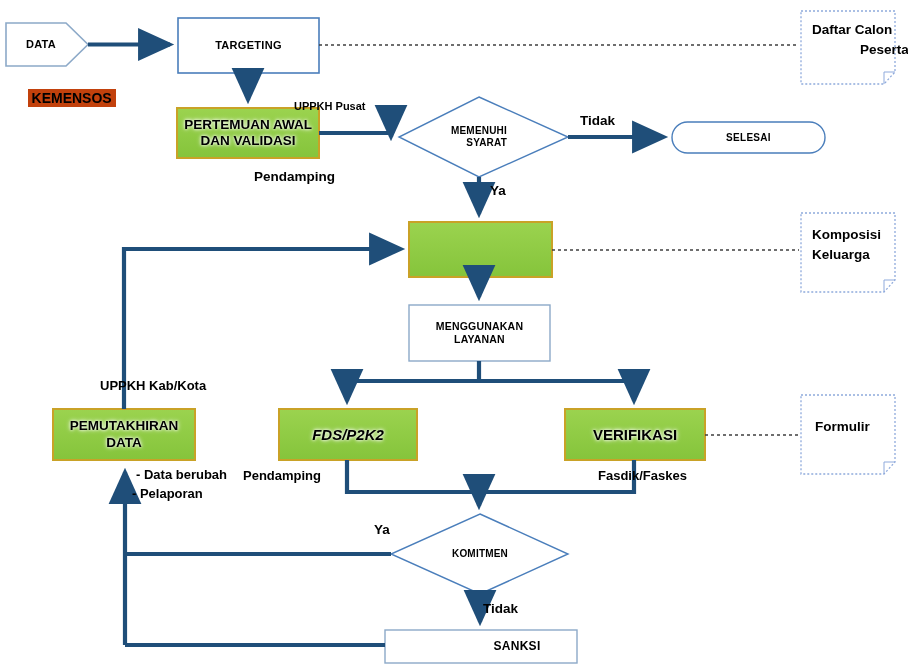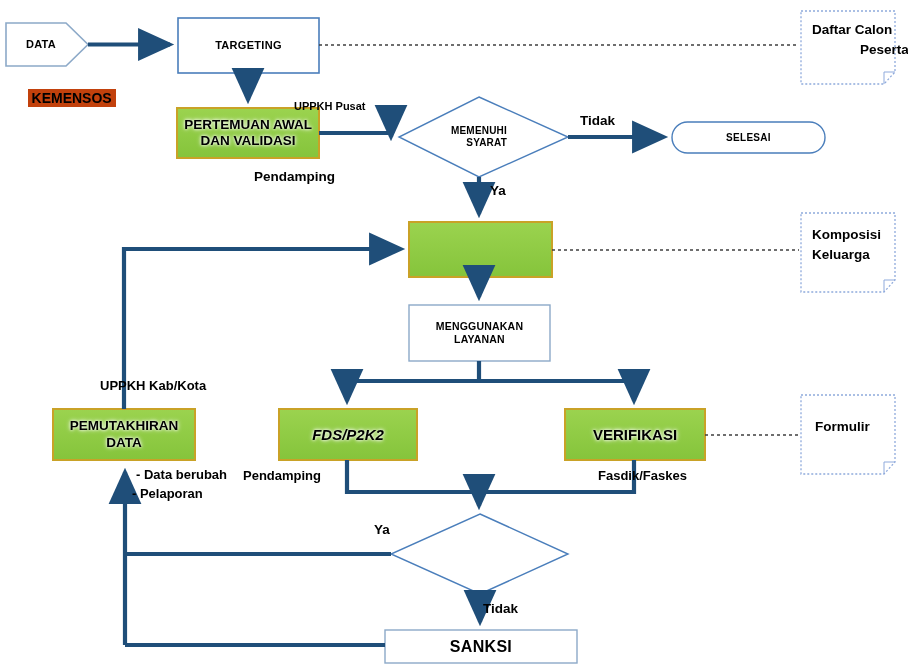--- a/index.html
+++ b/index.html
@@ -132,22 +132,23 @@
   <div class="node-text plain-text" style="left:409px;top:305px;width:141px;height:56px;font-size:10.5px;white-space:pre-line;letter-spacing:.2px;">MENGGUNAKAN
 LAYANAN</div>
 
   <div class="node-text green-text" style="left:53px;top:409px;width:142px;height:51px;font-size:13.5px;white-space:pre-line;text-shadow:0 0 3px #fff,0 0 5px #fff;">PEMUTAKHIRAN
 DATA</div>
 
   <div class="node-text green-text" style="left:279px;top:409px;width:138px;height:51px;font-size:15px;text-shadow:0 0 3px #fff,0 0 5px #fff;font-style:italic;">FDS/P2K2</div>
 
   <div class="node-text green-text" style="left:565px;top:409px;width:140px;height:51px;font-size:15px;text-shadow:0 0 3px #fff,0 0 5px #fff;">VERIFIKASI</div>
 
+  <div class="node-text plain-text" style="left:420px;top:534px;width:120px;height:40px;font-size:10px;letter-spacing:.2px;">KOMITMEN</div>
 
-  <div class="node-text plain-text" style="left:385px;top:630px;width:192px;height:33px;font-size:16px;letter-spacing:.3px;">SANKSI</div>
+  <div class="node-text plain-text" style="left:385px;top:630px;width:192px;height:33px;font-size:12px;letter-spacing:.3px;padding-left:36px;">SANKSI</div>
 
   <div class="lbl" style="left:812px;top:22px;font-size:13.5px;">Daftar Calon</div>
   <div class="lbl" style="left:812px;top:42px;font-size:13.5px;padding-left:48px;">Peserta</div>
 
   <div class="lbl" style="left:812px;top:227px;font-size:13.5px;">Komposisi</div>
   <div class="lbl" style="left:812px;top:247px;font-size:13.5px;">Keluarga</div>
 
   <div class="lbl" style="left:815px;top:419px;font-size:13.5px;">Formulir</div>
 
   <div class="lbl" style="left:12px;top:74px;font-size:14px;">

